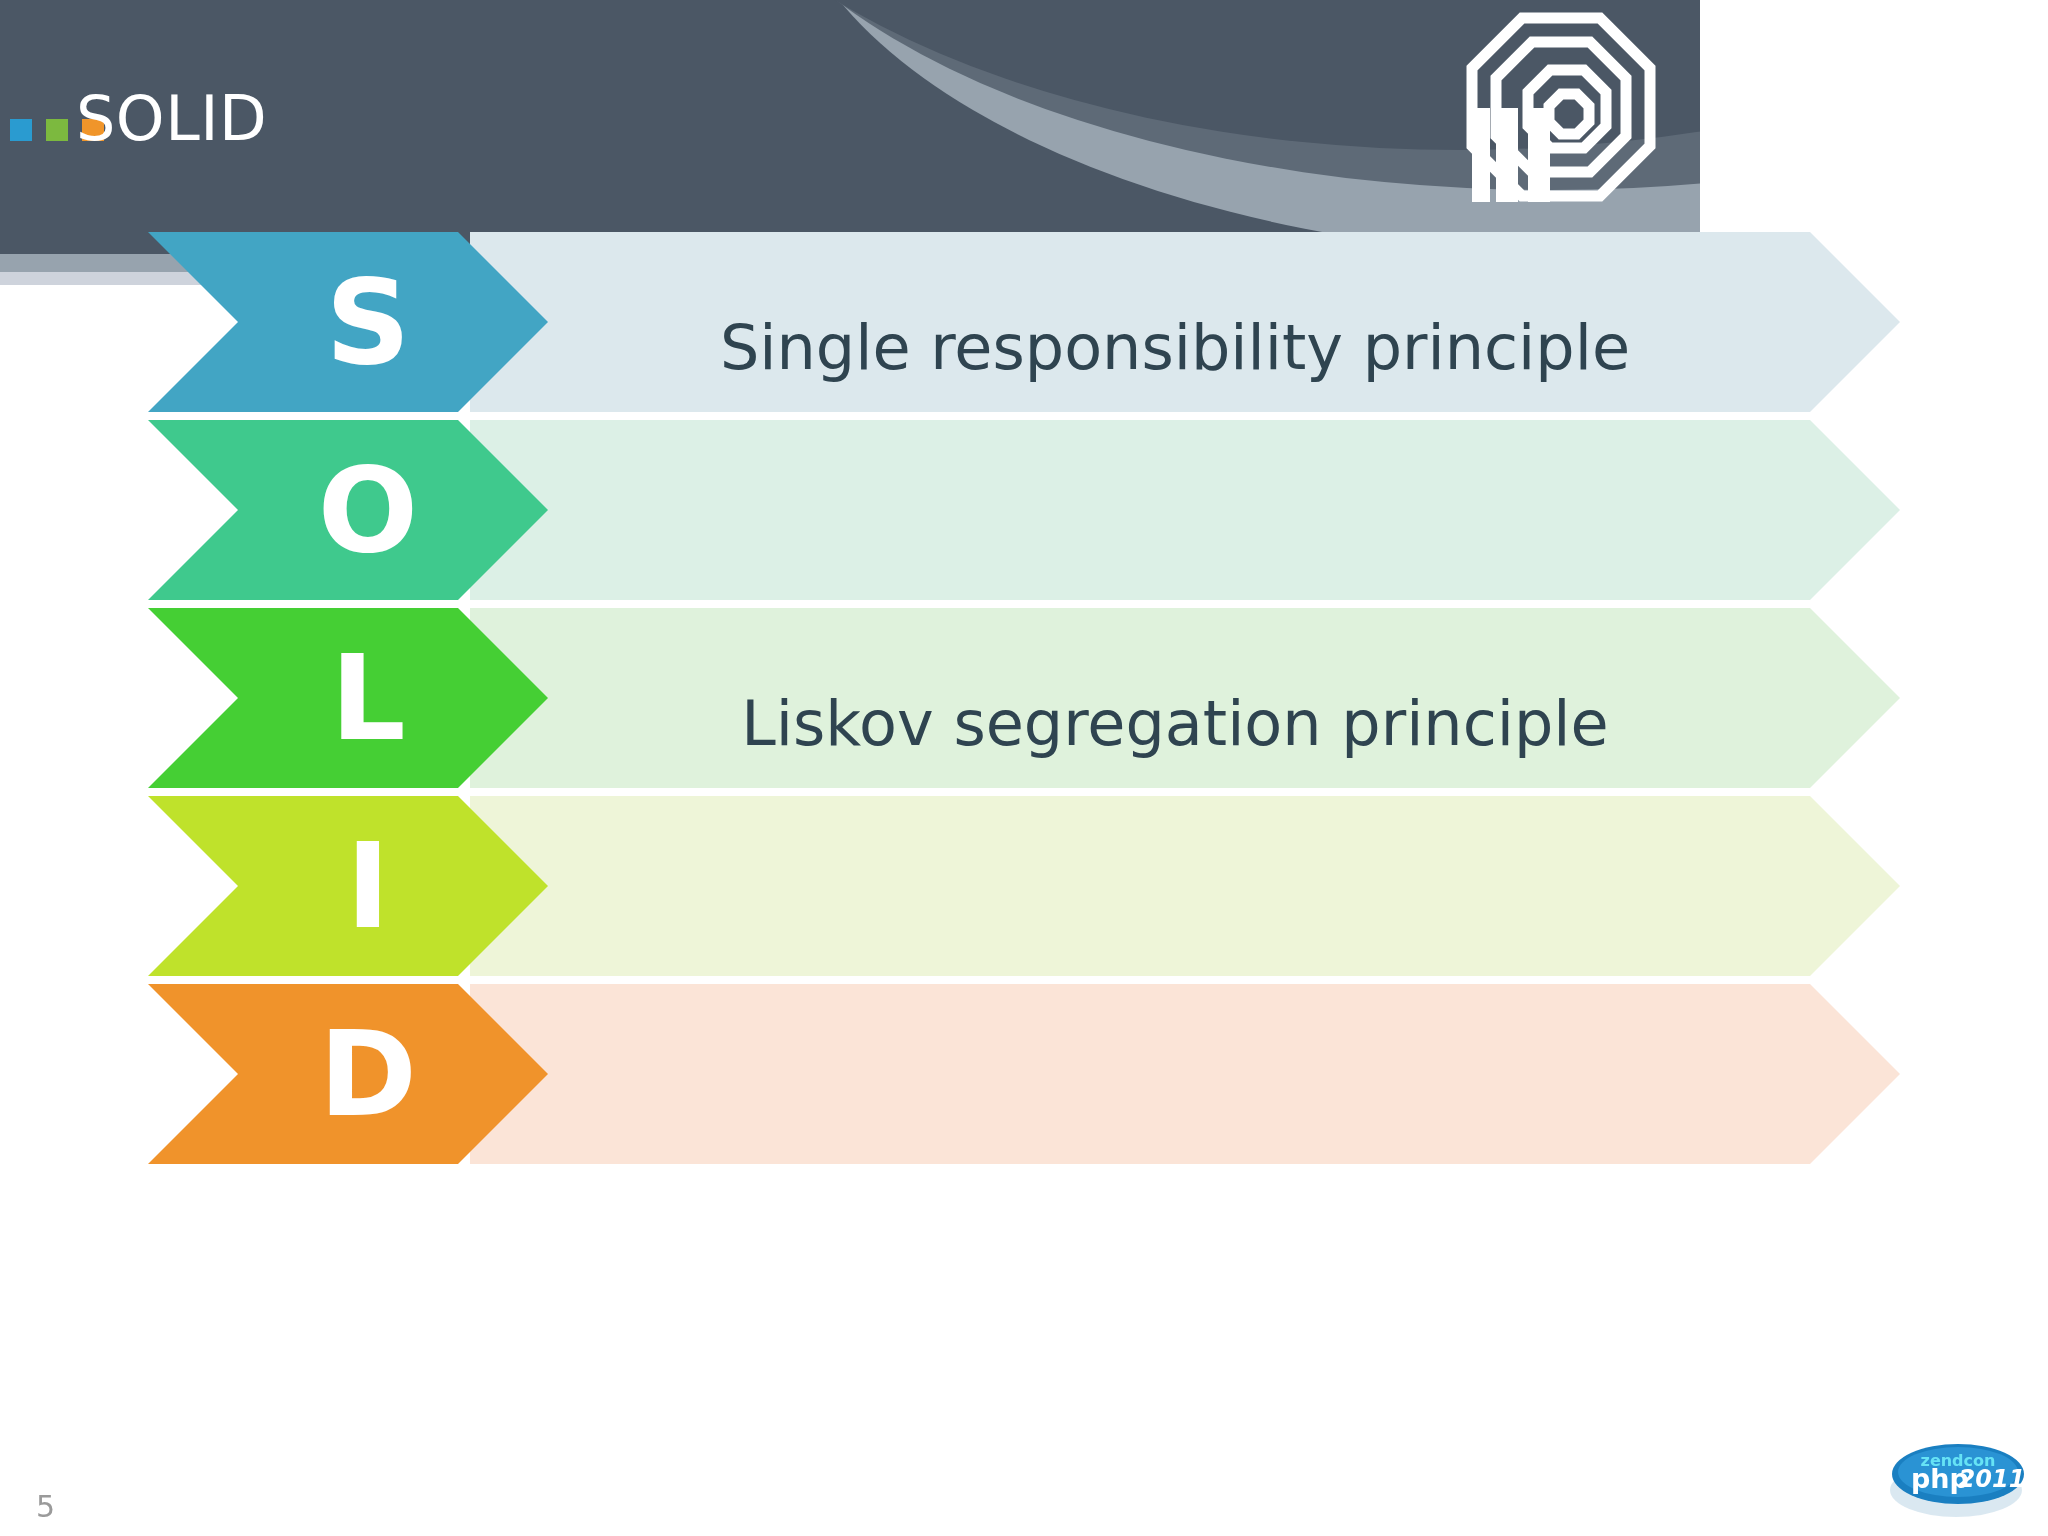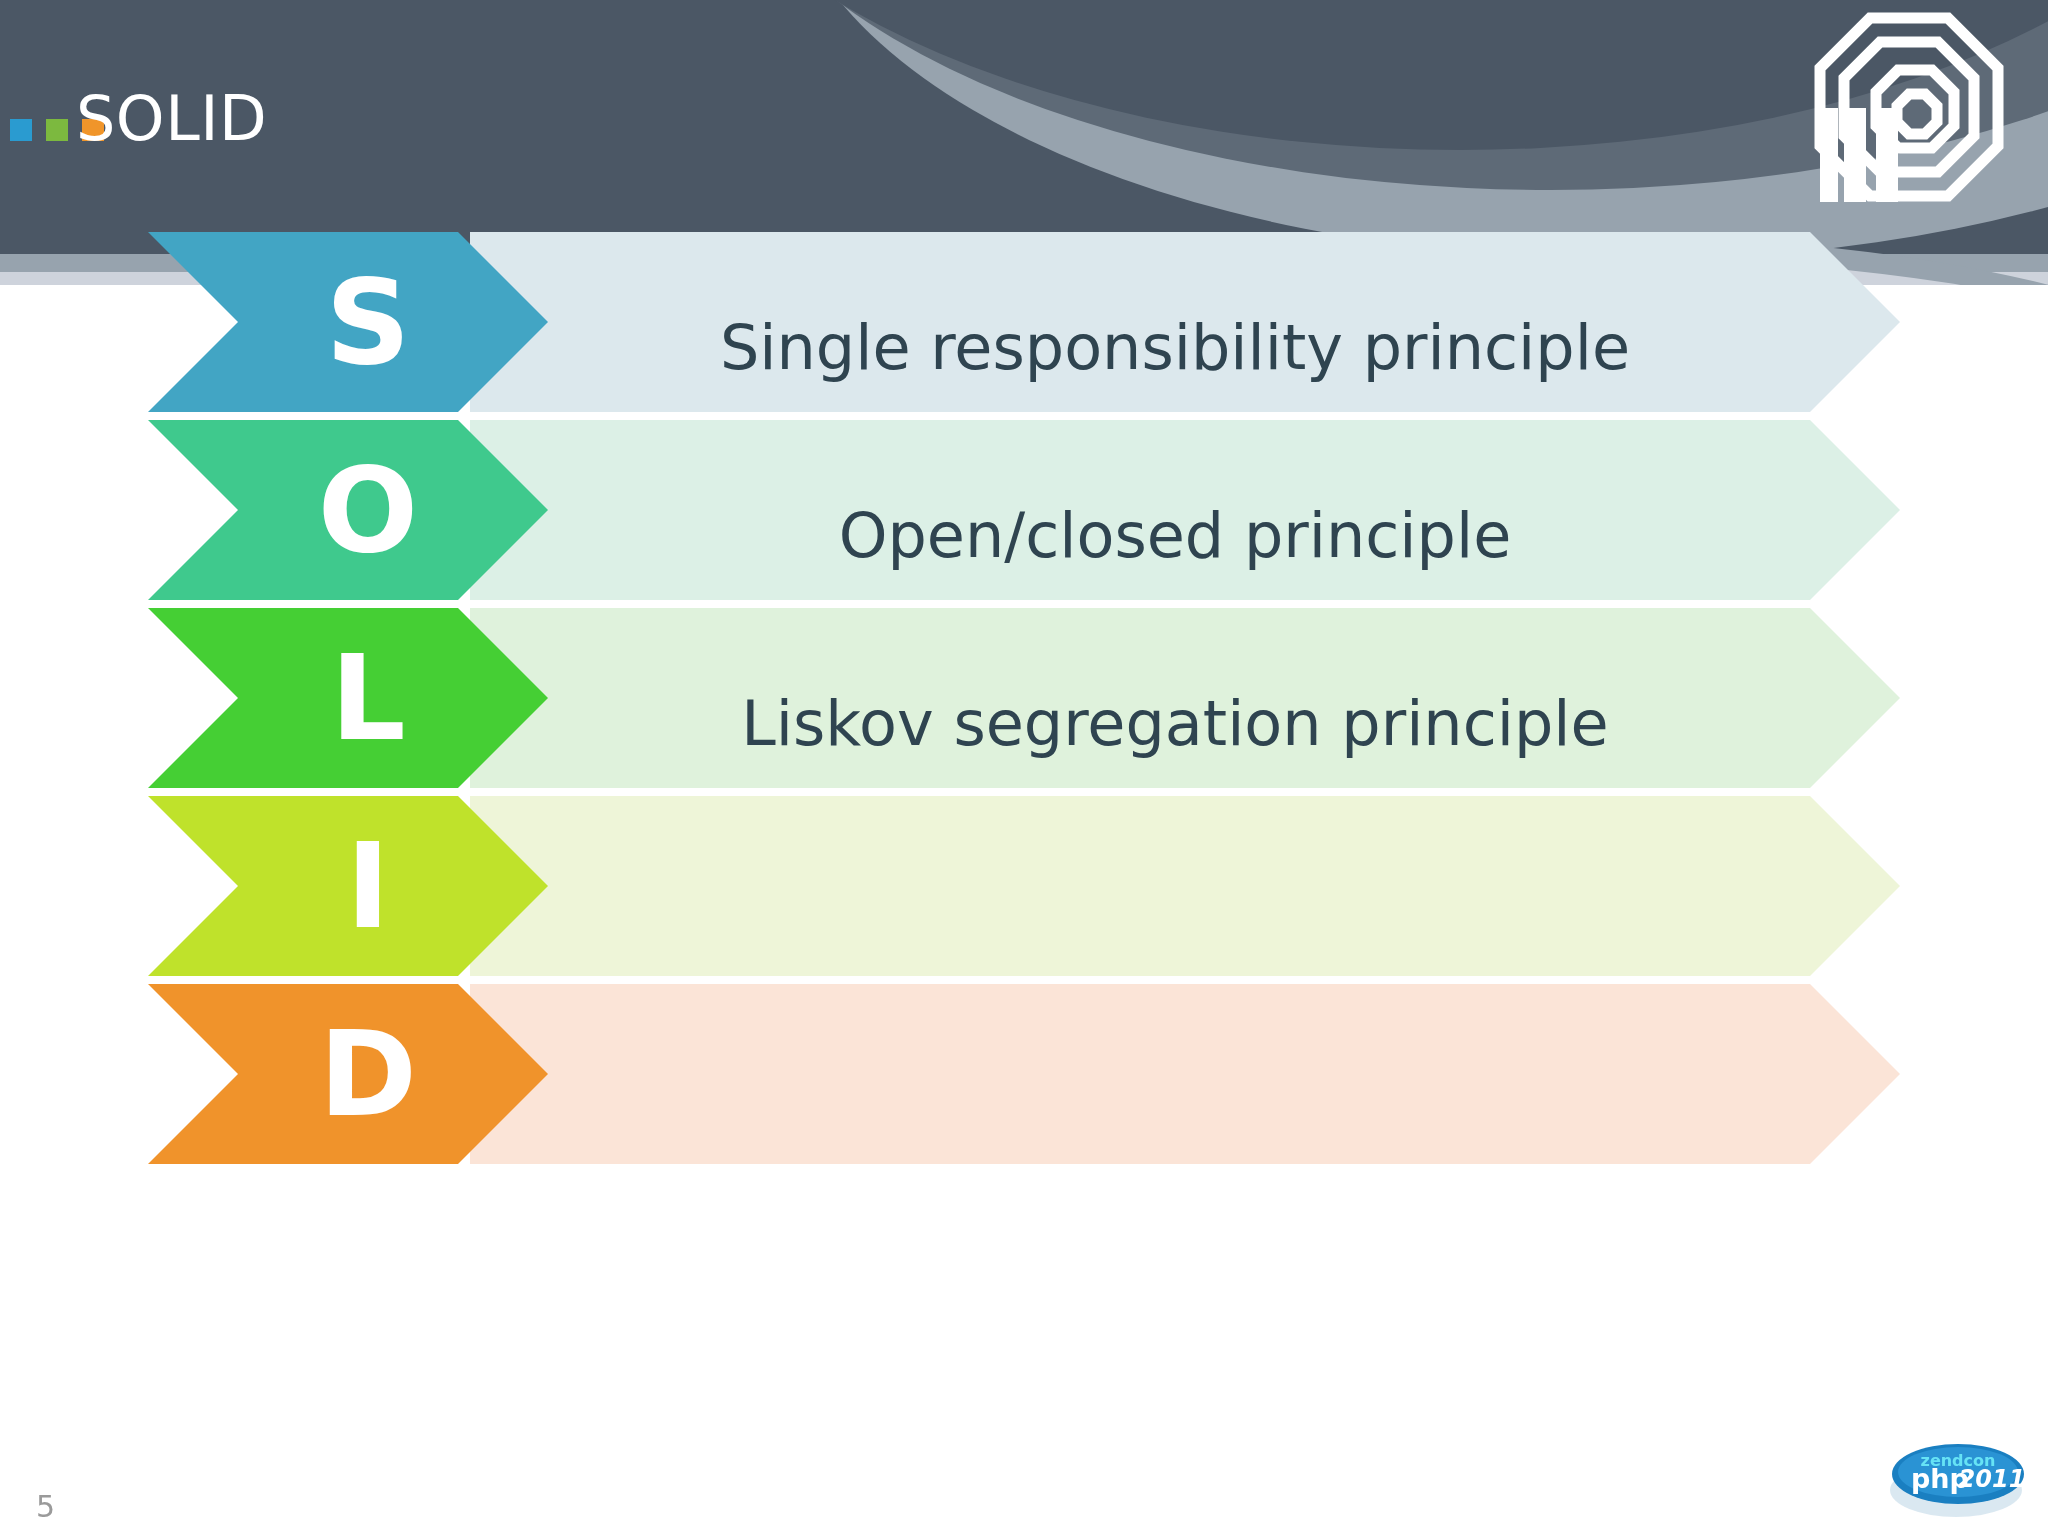--- a/index.html
+++ b/index.html
@@ -13,21 +13,21 @@
     height: 1536px;
     overflow: hidden;
     font-family: "DejaVu Sans", "Liberation Sans", sans-serif;
     position: relative;
   }
 
   
   .header {
     position: absolute;
     left: 0; top: 0;
-    width: 2048px;
+    width: 1700px;
     height: 285px;
     overflow: hidden;
   }
   .header-bg {
     position: absolute;
     left: 0; top: 0;
     width: 2048px;
     height: 254px;
     background: #4b5765;
   }
@@ -235,21 +235,20 @@
       <span class="chev-letter">S</span>
     </div>
     <div class="pale-text">Single responsibility principle</div>
   </div>
 
   <div class="row" style="top:188px">
     <div class="pale" style="background:#dcf0e6"></div>
     <div class="chev" style="background:#3fc98d">
       <span class="chev-letter">O</span>
     </div>
-    <div class="pale-text">Open/closed principle</div>
   </div>
 
   <div class="row" style="top:376px">
     <div class="pale" style="background:#dff2dc"></div>
     <div class="chev" style="background:#45cf34">
       <span class="chev-letter">L</span>
     </div>
     <div class="pale-text">Liskov segregation principle</div>
   </div>
 

